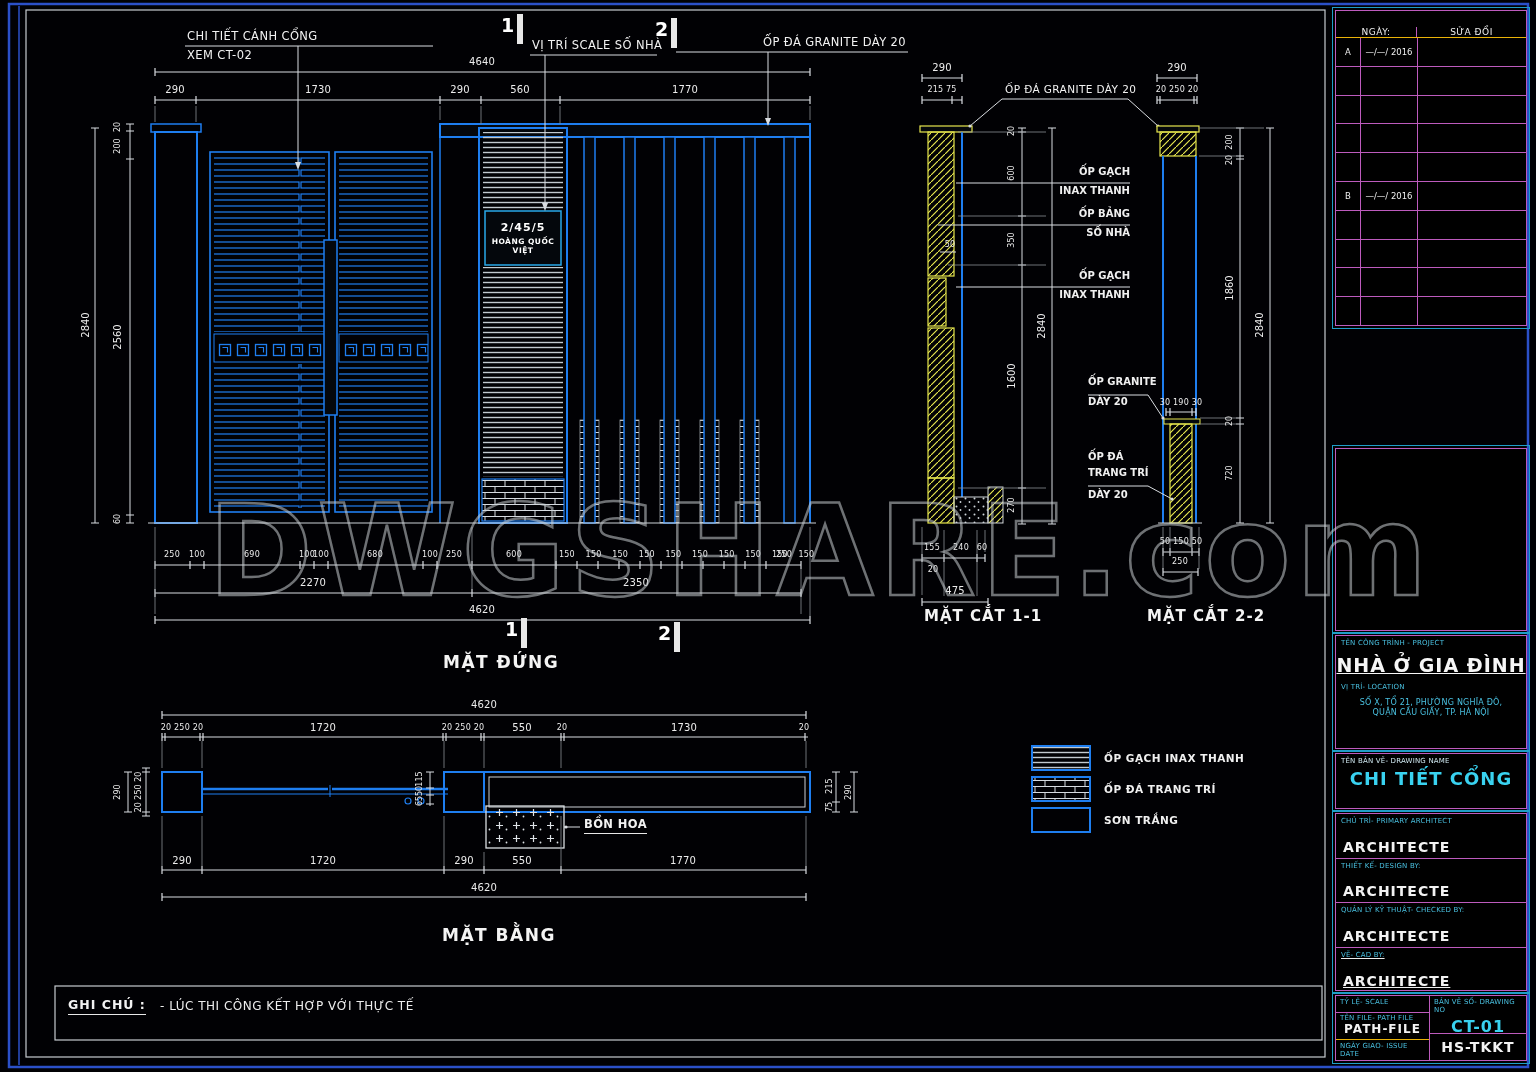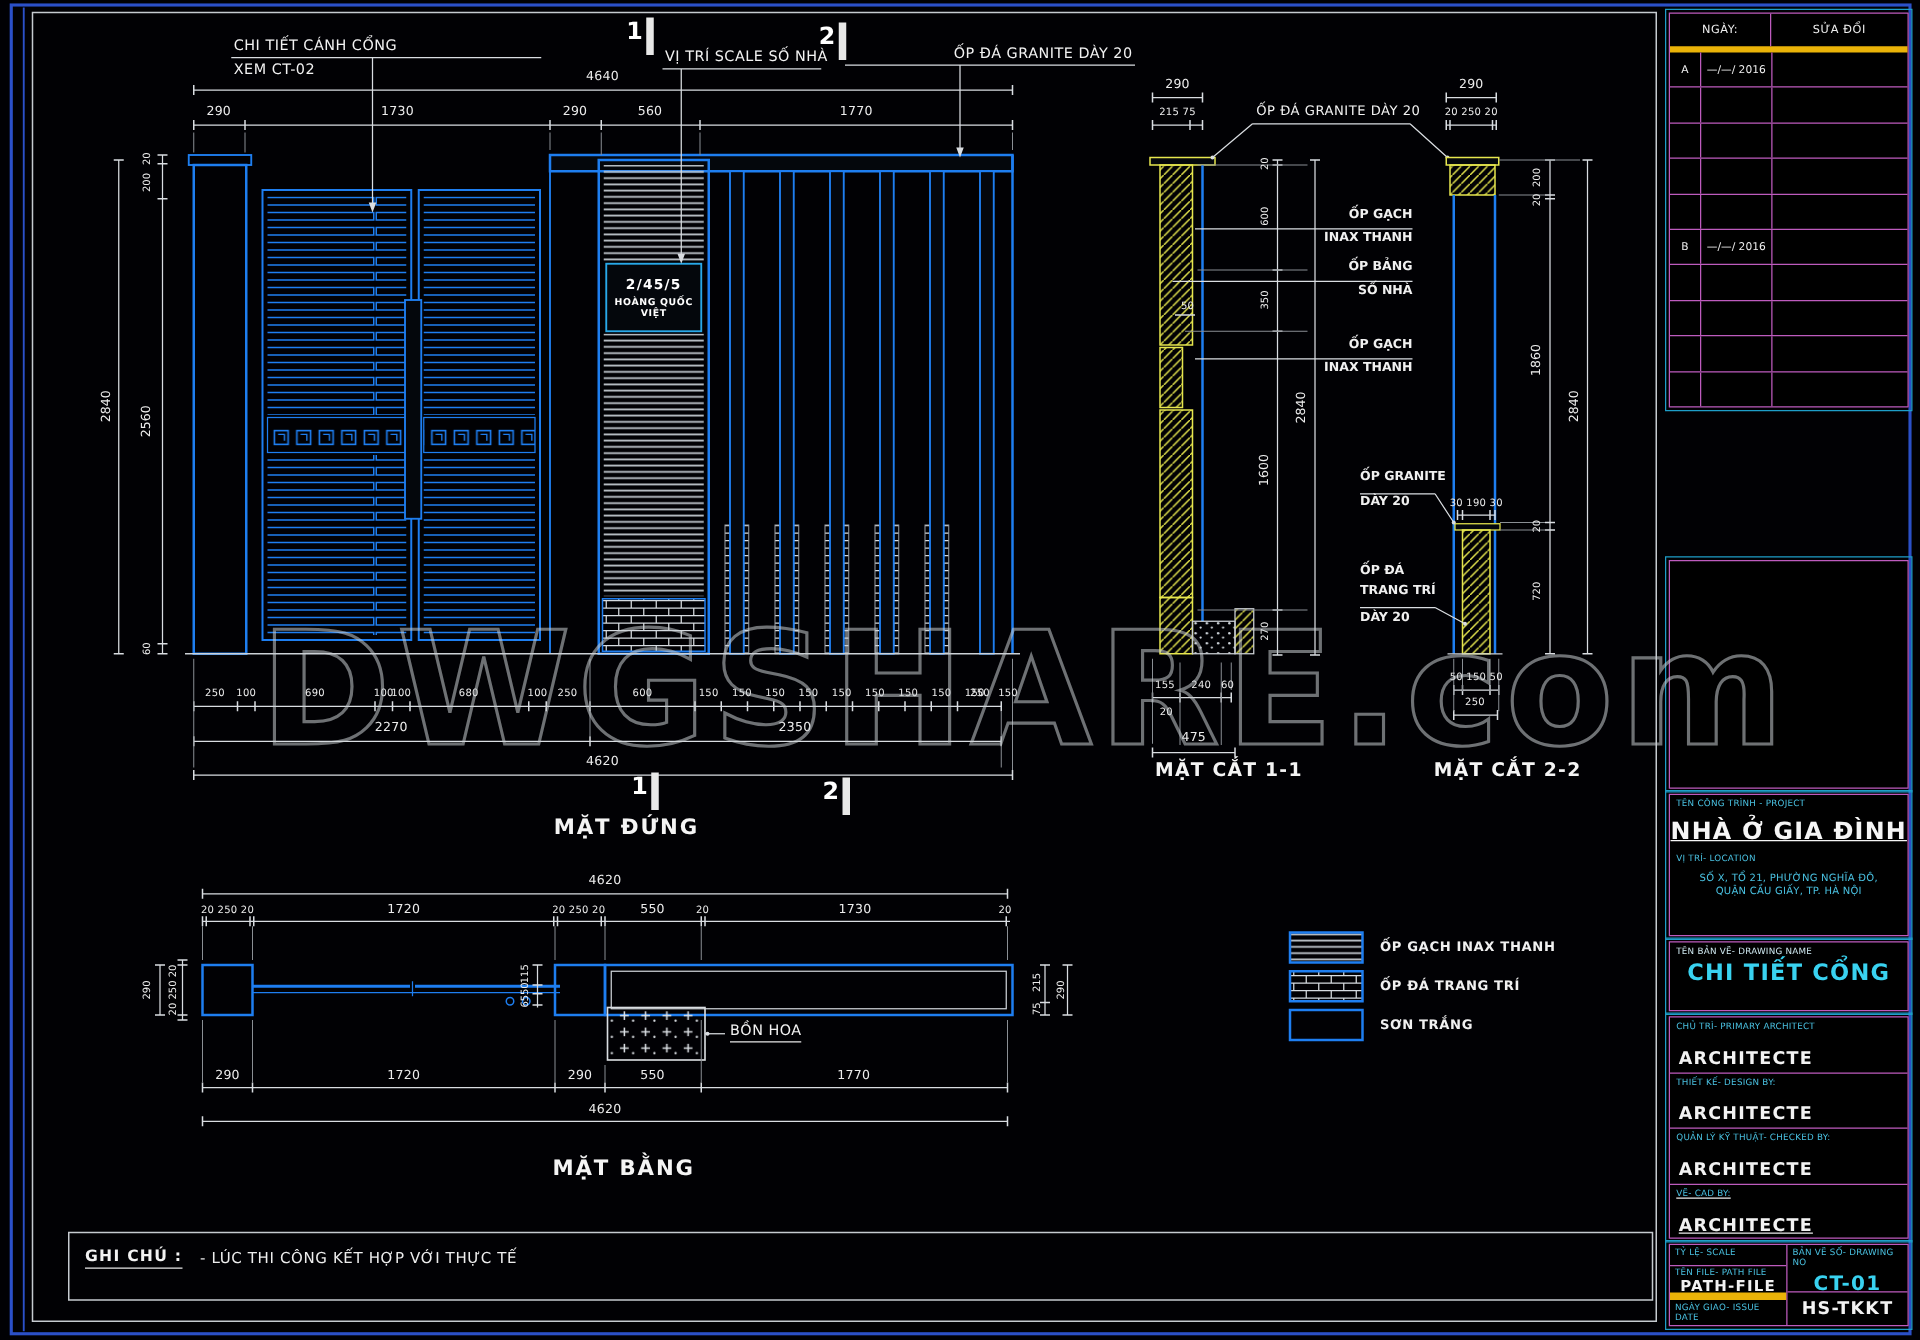--- a/index.html
+++ b/index.html
@@ -17,49 +17,49 @@
   .vtitle{position:absolute;font-size:17px;font-weight:bold;letter-spacing:1.5px;color:#f4f4f4;white-space:nowrap;}
   .vtitle-s{font-size:15px;letter-spacing:1px;}
   .mk{position:absolute;font-size:19px;font-weight:bold;color:#fff;line-height:1;}
   .lg{position:absolute;font-size:10.5px;font-weight:bold;letter-spacing:.5px;color:#f0f0f0;white-space:nowrap;}
   .wm{position:absolute;left:208px;top:478px;font-size:126px;font-weight:800;letter-spacing:5px;white-space:nowrap;
       color:rgba(200,205,210,.40);-webkit-text-fill-color:transparent;-webkit-text-stroke:2.5px rgba(200,205,210,.55);z-index:50;pointer-events:none;}
   .plate{position:absolute;left:485px;top:213px;width:76px;height:50px;display:flex;flex-direction:column;
          align-items:center;justify-content:center;gap:3px;z-index:5;text-align:center;}
   .plate .p1{font-size:11px;font-weight:bold;letter-spacing:1px;color:#fff;}
   .plate .p2{font-size:7.5px;font-weight:bold;letter-spacing:.5px;color:#fff;}
-  .flower{border-bottom:1px solid #e8e8e8;padding-bottom:2px;font-weight:normal;}
+  .flower{border-bottom:1px solid #e8e8e8;padding-bottom:2px;font-weight:bold;}
   .note-h{position:absolute;left:68px;top:997px;font-size:12.5px;font-weight:bold;color:#f2f2f2;
           border-bottom:1px solid #e8e8e8;padding-bottom:2px;letter-spacing:1px;}
   .note-t{position:absolute;left:160px;top:999px;font-size:12px;color:#ededed;letter-spacing:.5px;}
   
   .tb{position:absolute;left:1332px;top:5px;width:198px;height:1062px;}
   .tb-box{position:absolute;left:3px;right:3px;border:1.2px solid #bd5bbd;outline:1px solid #1e9ec8;outline-offset:2px;box-sizing:border-box;background:#000;}
   .rev{display:flex;flex-direction:column;height:100%;}
-  .rev-h{display:flex;height:26px;border-bottom:5px solid #eab308;}
+  .rev-h{display:flex;height:26px;border-bottom:1px solid #eab308;align-items:flex-end;}
   .rev-hc{display:flex;align-items:center;justify-content:center;font-size:9px;color:#efefef;letter-spacing:.5px;}
   .rev-r{flex:1;display:flex;border-bottom:1px solid #bd5bbd;font-size:8.5px;color:#efefef;}
   .rev-r:last-child{border-bottom:none;}
   .rc1{width:24px;border-right:1px solid #bd5bbd;display:flex;align-items:center;justify-content:center;}
   .rc2{width:56px;border-right:1px solid #bd5bbd;display:flex;align-items:center;justify-content:center;}
   .rc3{flex:1;}
   .tbl{font-size:7px;color:#49c0e0;letter-spacing:.2px;padding:3px 5px;}
   .owner-line{width:46px;height:1px;background:#d8d8d8;margin:8px auto 0;}
   .owner-sm{font-size:7.2px;color:#49c0e0;text-align:center;margin-top:4px;letter-spacing:.3px;}
   .owner-name{font-size:15px;font-weight:bold;color:#f4f4f4;text-align:center;margin-top:5px;letter-spacing:2px;}
   .proj-name{font-size:19px;font-weight:bold;color:#f6f6f6;text-align:center;margin-top:4px;letter-spacing:1px;text-decoration:underline;}
   .loc{font-size:8px;color:#49c0e0;text-align:center;margin-top:4px;letter-spacing:.2px;}
   .dwg-name{font-size:18px;font-weight:bold;color:#39d2f0;text-align:center;margin-top:0;letter-spacing:1px;}
   .role{height:44.5px;border-bottom:1px solid #bd5bbd;box-sizing:border-box;display:flex;flex-direction:column;justify-content:space-between;}
   .role:last-child{border-bottom:none;text-decoration:underline;}
   .role-v{font-size:14px;font-weight:bold;color:#f2f2f2;letter-spacing:1px;padding:0 0 3px 7px;}
   .tbb{display:flex;height:100%;}
   .tbb-l{width:94px;border-right:1px solid #bd5bbd;display:flex;flex-direction:column;box-sizing:border-box;}
   .tbb-l1{height:17px;border-bottom:1px solid #bd5bbd;box-sizing:border-box;}
-  .tbb-l2{height:27px;border-bottom:6px solid #eab308;box-sizing:border-box;}
+  .tbb-l2{height:27px;border-bottom:1px solid #eab308;box-sizing:border-box;}
   .tbb-file{font-size:12px;font-weight:bold;color:#f2f2f2;text-align:center;letter-spacing:1px;}
   .tbb-r{flex:1;display:flex;flex-direction:column;}
   .tbb-r1{height:38px;border-bottom:1px solid #bd5bbd;box-sizing:border-box;}
   .tbb-no{font-size:16px;font-weight:bold;color:#39d2f0;text-align:center;letter-spacing:1px;margin-top:1px;}
   .tbb-r2{flex:1;display:flex;align-items:center;justify-content:center;font-size:14px;font-weight:bold;color:#f2f2f2;letter-spacing:1px;}
 </style>
 </head>
 <body>
 
 <div class="sheet">

